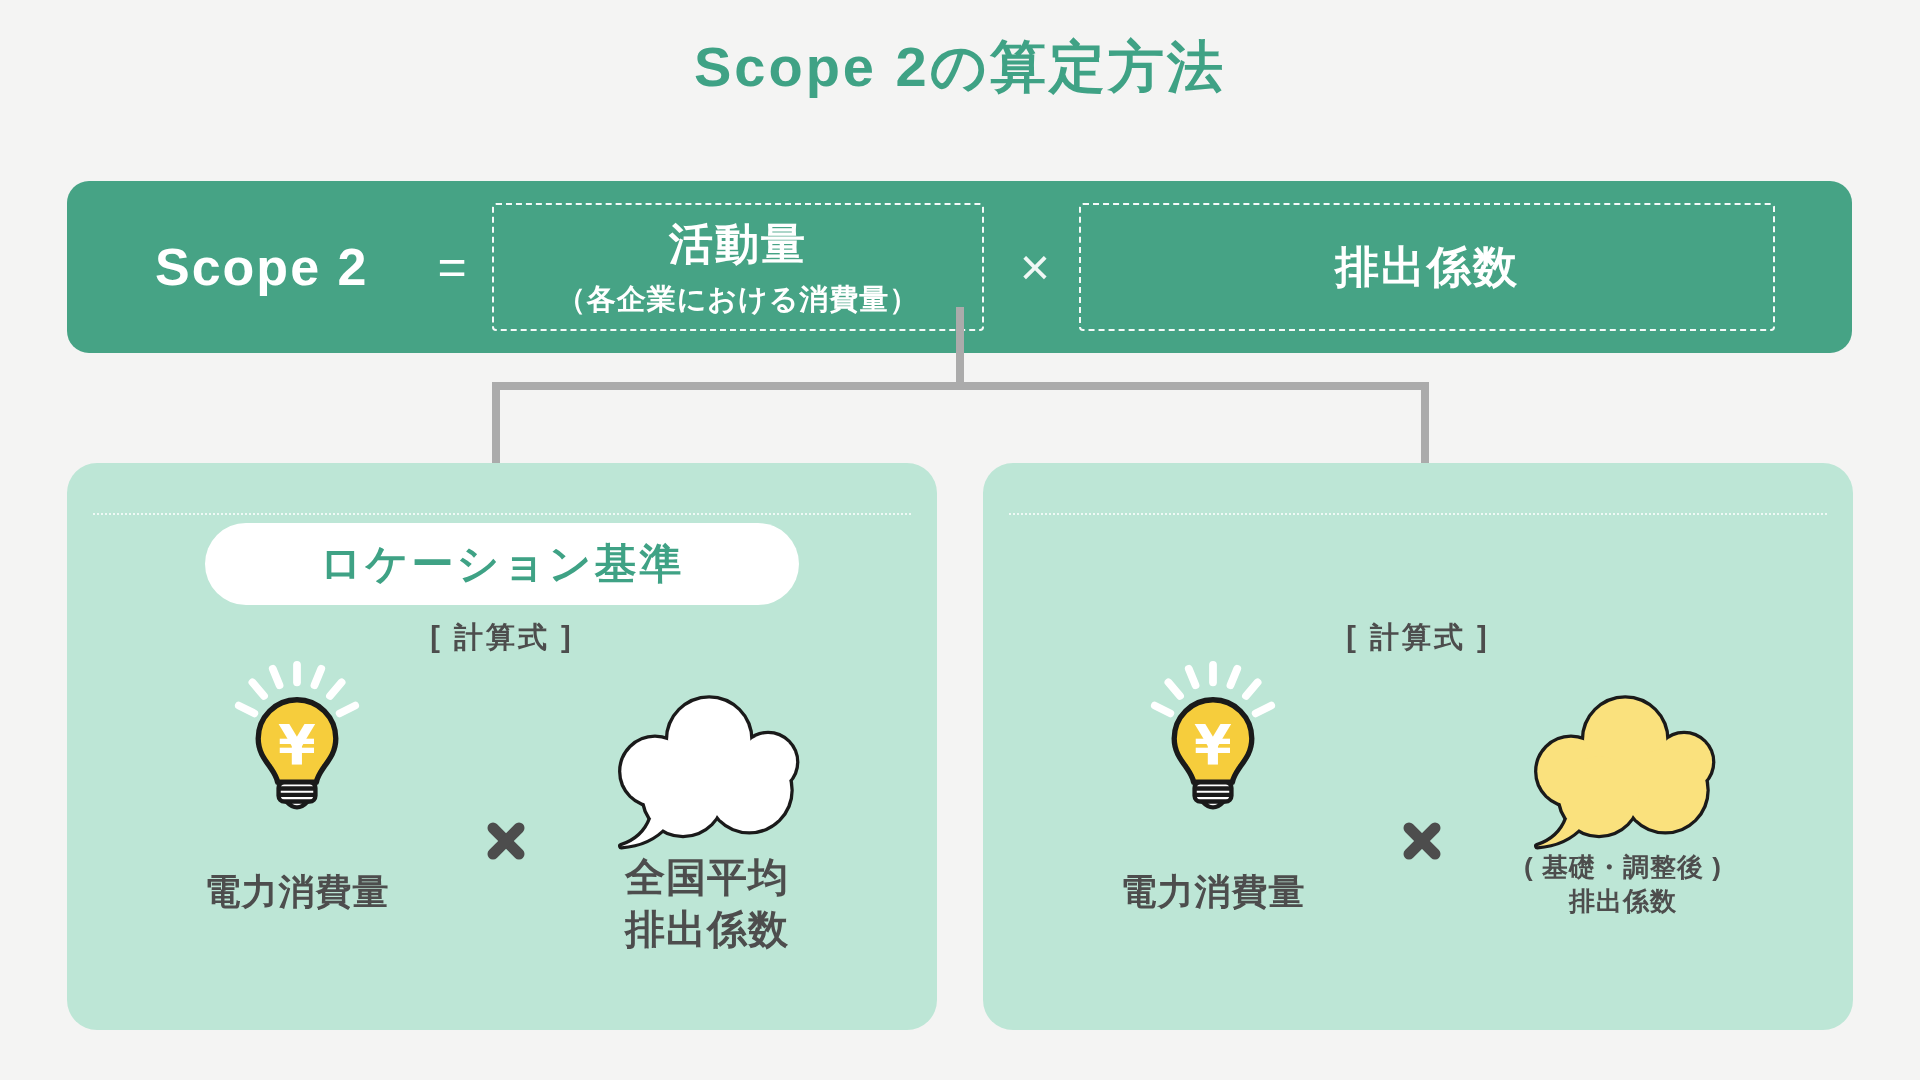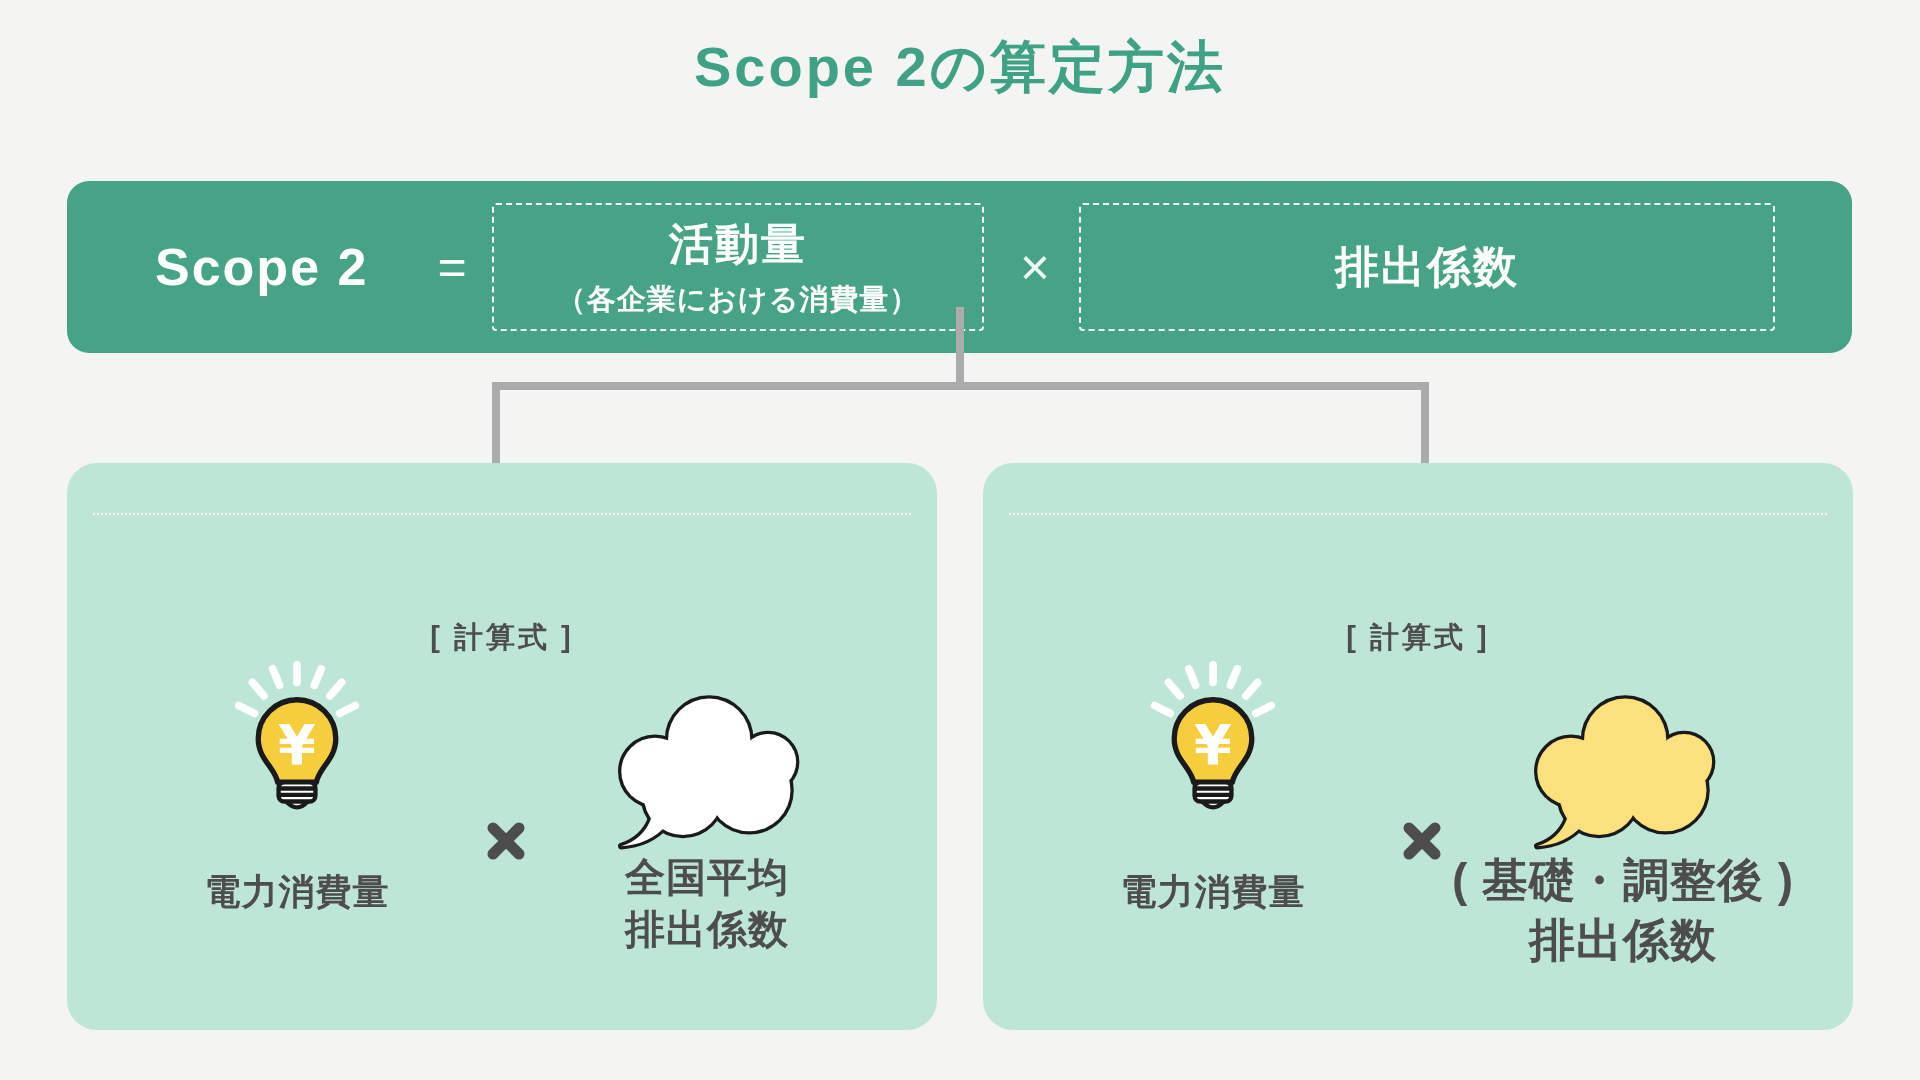--- a/index.html
+++ b/index.html
@@ -55,21 +55,21 @@
   .bulb-wrap{position:absolute;left:160px;top:198px;width:140px;height:160px;}
   .bulb-svg{width:140px;height:160px;display:block;}
   .elec-label{position:absolute;left:30px;top:405px;width:400px;text-align:center;
     font-size:36px;font-weight:bold;color:var(--textDark);letter-spacing:1px;}
 
   .times-wrap{position:absolute;left:416px;top:355px;width:46px;height:46px;}
   .cloud-wrap{position:absolute;left:530px;top:228px;width:215px;height:159px;}
   .cloud-svg{width:215px;height:159px;display:block;}
   .factor-lines{position:absolute;left:450px;top:388px;width:380px;text-align:center;
     font-size:40px;font-weight:bold;color:var(--textDark);line-height:1.3;letter-spacing:1px;}
-  .card.right .factor-lines{font-size:46px;}
+  .card.right .factor-lines{font-size:26px;}
 
   
   .ray{stroke:#fff;stroke-width:8;stroke-linecap:round;fill:none;}
   .glass{fill:var(--bulbYellow);stroke:var(--ink);stroke-width:5.5;stroke-linejoin:round;}
   .yen{fill:#fff;font-family:"DejaVu Sans","Liberation Sans",sans-serif;font-weight:bold;font-size:56px;}
   .base{fill:#fff;stroke:var(--ink);stroke-width:4.5;}
   .base-line{stroke:var(--ink);stroke-width:4.5;fill:none;}
   .cloud-shape{stroke:var(--ink);stroke-width:7;stroke-linejoin:round;stroke-linecap:round;}
   .cloud-fill{stroke:none;}
   .card.left  .cloud-shape,.card.left  .cloud-fill{fill:#fff;}
@@ -99,20 +99,21 @@
     </div>
   </div>
 
   <div class="conn v-center"></div>
   <div class="conn h-bar"></div>
   <div class="conn v-left"></div>
   <div class="conn v-right"></div>
 
   <div class="card left">
     <div class="dotline"></div>
+    <div class="pill">ロケーション基準</div>
     <div class="formula-label">[ 計算式 ]</div>
 
     <div class="bulb-wrap">
       <svg class="bulb-svg" viewBox="0 0 140 165">
         <g>
           <path class="ray" d="M70 4 V22"></path>
             <path class="ray" d="M45 8 L52 25"></path>
           <path class="ray" d="M95 8 L88 25"></path>
             <path class="ray" d="M24 22 L36 36"></path>
           <path class="ray" d="M116 22 L104 36"></path>

